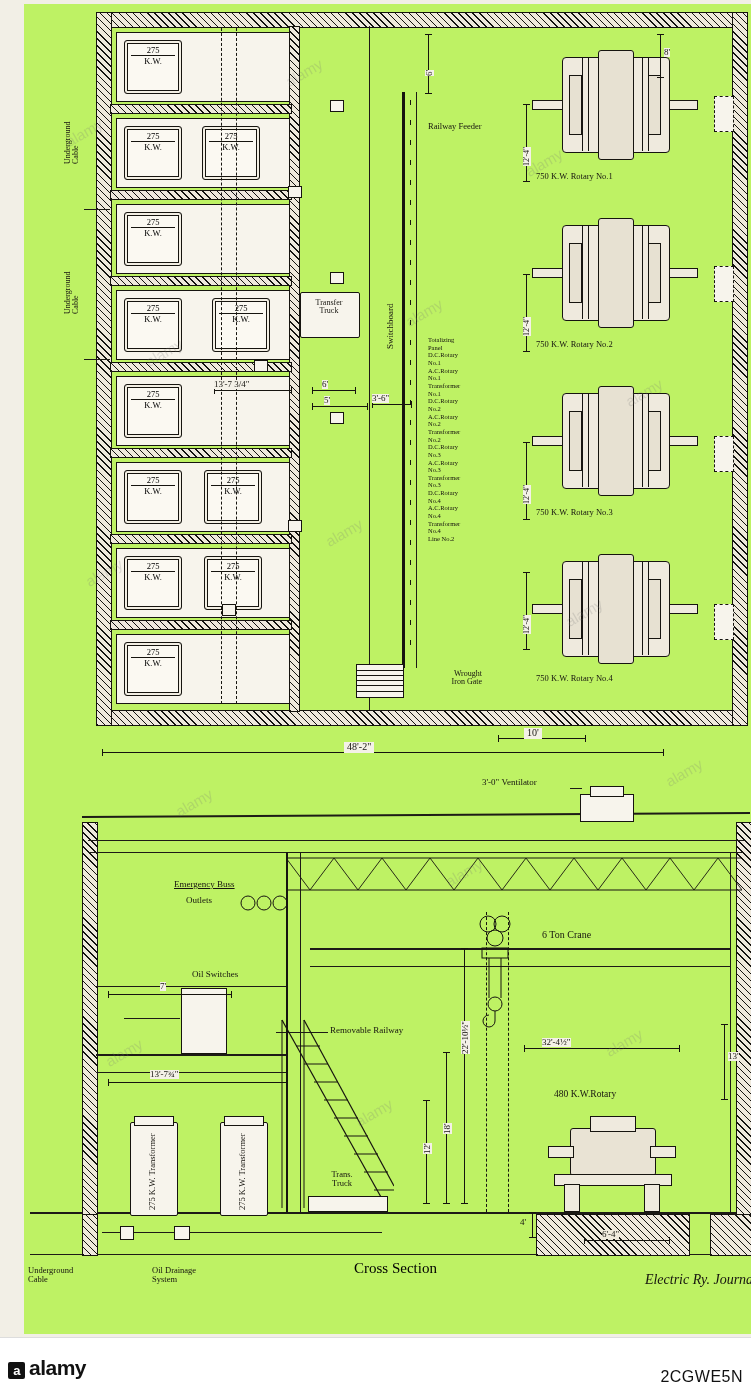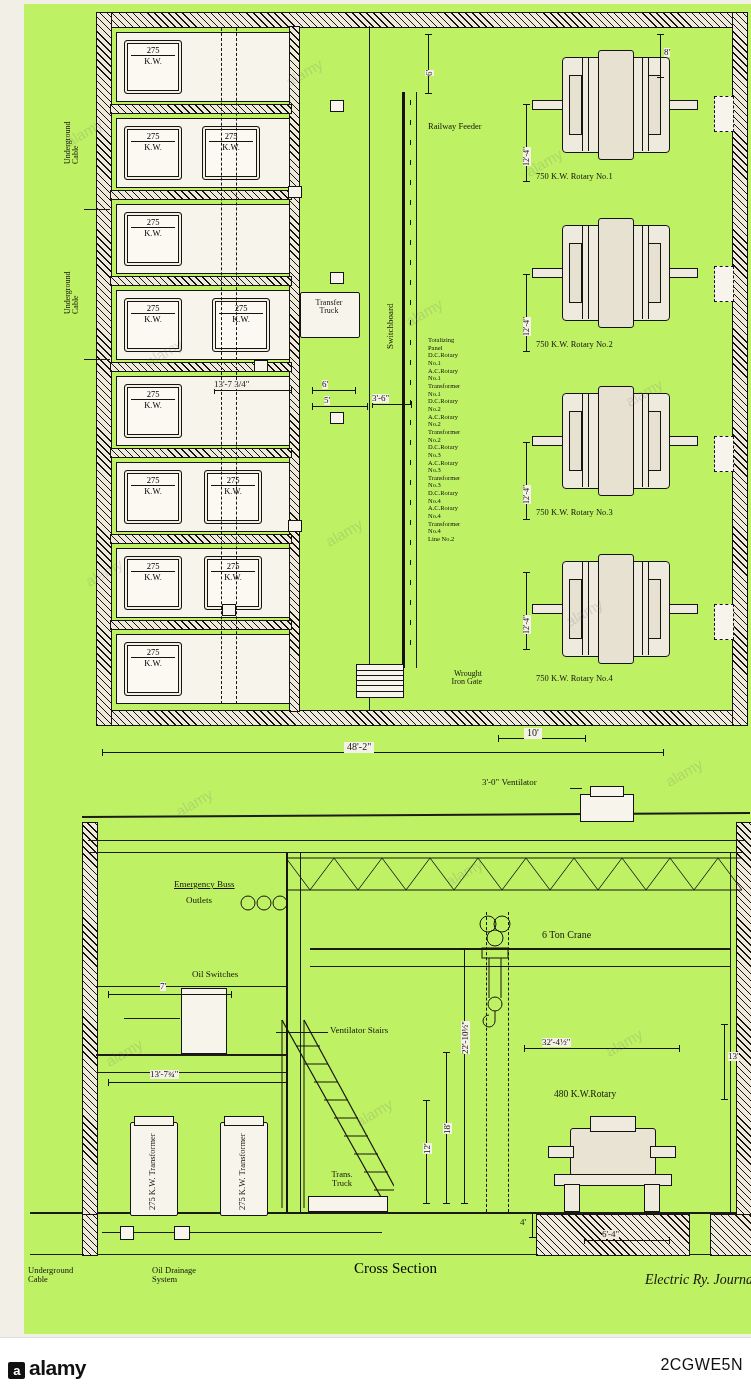--- a/index.html
+++ b/index.html
@@ -6,21 +6,21 @@
   body{width:751px;height:1390px;font-family:"Liberation Serif", serif;overflow:hidden;}
   #sheet{position:relative;width:751px;height:1390px;background:#f2efe6;}
 
   
   .alamy-bar{position:absolute;left:0;width:751px;background:#ffffff;}
   .alamy-bottom{bottom:0;height:52px;background:#ffffff;border-top:1px solid #ddd;}
   .alamy-logo{position:absolute;left:8px;bottom:10px;font-family:"Liberation Sans",sans-serif;
      font-size:21px;font-weight:bold;color:#111;letter-spacing:-0.5px;}
   .alamy-logo .mark{display:inline-block;width:17px;height:17px;background:#111;color:#fff;
      text-align:center;line-height:17px;font-size:13px;margin-right:4px;border-radius:2px;}
-  .alamy-id{position:absolute;right:8px;bottom:16px;font-family:"Liberation Sans",sans-serif;
+  .alamy-id{position:absolute;right:8px;bottom:4px;font-family:"Liberation Sans",sans-serif;
      font-size:16px;color:#111;letter-spacing:0.5px;margin-top:16px;}
 
   
   #plate{position:absolute;left:0;top:4px;width:751px;height:1330px;background:#bef264;margin-left:24px;}
 
   .wm{position:absolute;inset:0;pointer-events:none;}
   .wm span{position:absolute;font-family:"Liberation Sans",sans-serif;font-size:15px;
      color:rgba(120,120,120,0.22);transform:rotate(-30deg);white-space:nowrap;}
 
   
@@ -411,21 +411,21 @@
         <circle cx="23" cy="26" r="8" stroke="#16140f" fill="none"></circle>
         <rect x="10" y="36" width="26" height="10" stroke="#16140f" fill="none"></rect>
         <line x1="17" y1="46" x2="17" y2="86" stroke="#16140f"></line>
         <line x1="29" y1="46" x2="29" y2="86" stroke="#16140f"></line>
         <circle cx="23" cy="92" r="7" stroke="#16140f" fill="none"></circle>
         <path d="M23 99 v10 a6 6 0 1 1 -6 -6" stroke="#16140f" fill="none"></path>
       </svg>
       <div class="dashv" style="left:462px;top:908px;height:300px;"></div>
       <div class="dashv" style="left:484px;top:908px;height:300px;"></div>
 
-      <div class="lbl" style="left:306px;top:1022px;font-size:9px;">Ventilator Stairs</div>
+      <div class="lbl" style="left:306px;top:1022px;font-size:9px;">Removable Railway</div>
       <div class="ln hl" style="left:252px;top:1028px;width:52px;"></div>
       <svg style="position:absolute;left:250px;top:1012px;width:120px;height:196px;" viewBox="0 0 120 196">
         <polyline points="8,4 8,192" stroke="#16140f" fill="none"></polyline>
         <polyline points="30,4 30,192" stroke="#16140f" fill="none"></polyline>
         <polyline points="8,4 112,190" stroke="#16140f" fill="none" stroke-width="1.2"></polyline>
         <polyline points="30,4 120,170" stroke="#16140f" fill="none" stroke-width="1.2"></polyline>
         <line x1="22" y1="30" x2="46" y2="30" stroke="#16140f"></line>
         <line x1="30" y1="48" x2="54" y2="48" stroke="#16140f"></line>
         <line x1="40" y1="66" x2="64" y2="66" stroke="#16140f"></line>
         <line x1="50" y1="84" x2="74" y2="84" stroke="#16140f"></line>

